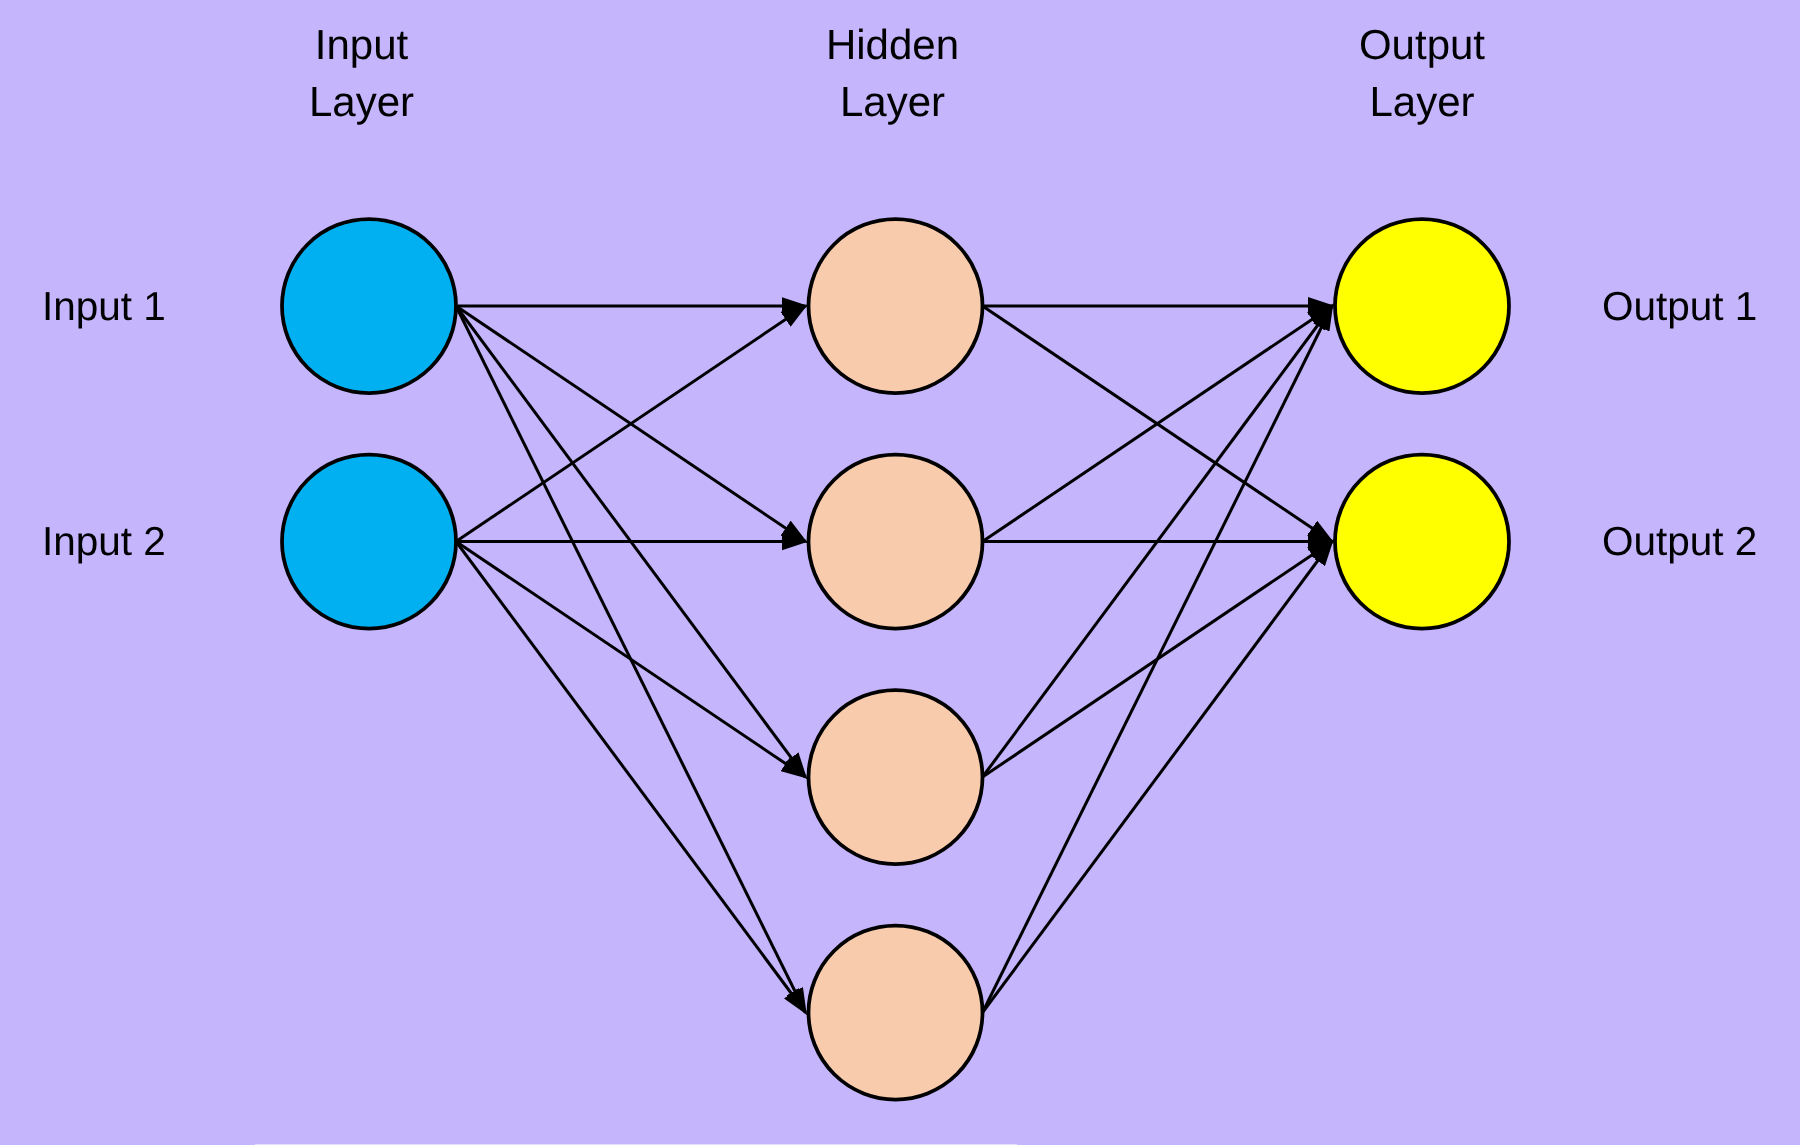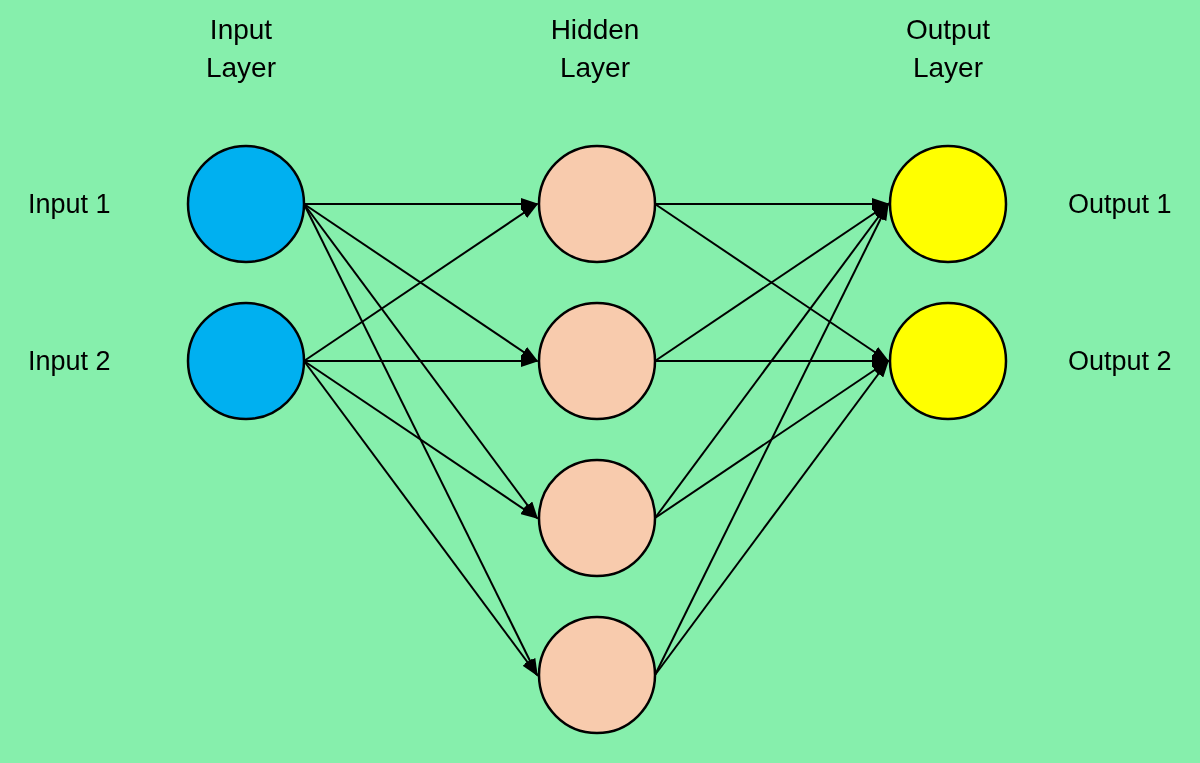--- a/index.html
+++ b/index.html
@@ -4,21 +4,21 @@
 <style>
   html, body {
     margin: 0;
     padding: 0;
     background: #ffffff;
   }
   .canvas {
     position: relative;
     width: 1200px;
     height: 763px;
-    background: #86efac;
+    background: #c4b5fd;
     overflow: hidden;
     font-family: "Liberation Sans", sans-serif;
   }
   svg { display: block; }
   .edge {
     stroke-width: 2;
     fill: none;
   }
   .node-circle {
     stroke-width: 2.5;

